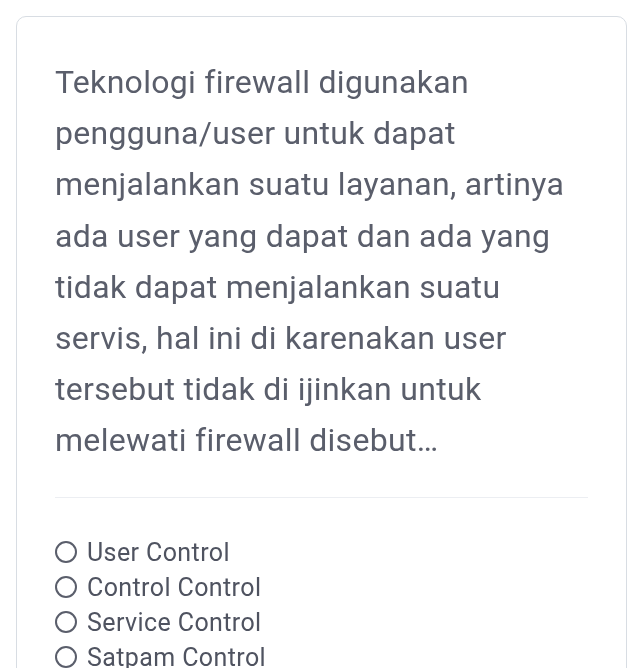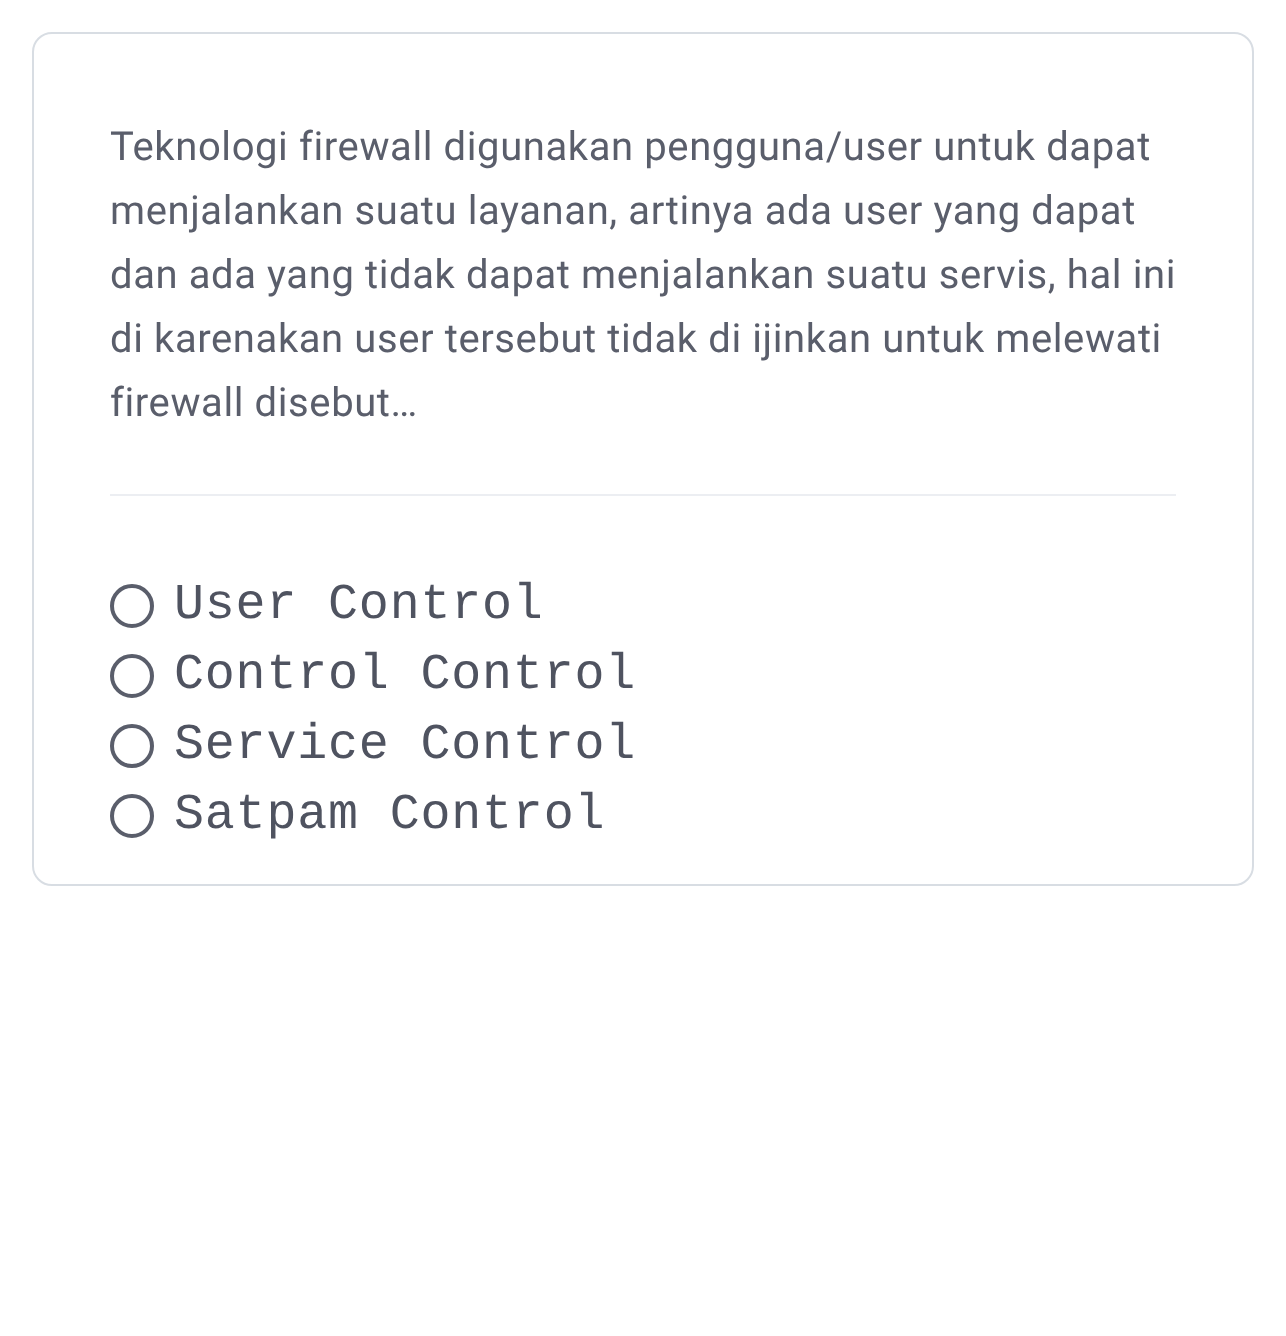--- a/index.html
+++ b/index.html
@@ -9,21 +9,21 @@
       padding: 16px;
       width: 643px;
     }
     .card {
       border: 1.5px solid #d8dde3;
       border-radius: 10px;
       padding: 40px 38px 20px 38px;
       background: #fff;
     }
     .question-text {
-      font-size: 20px;
+      font-size: 32px;
       line-height: 1.6;
       color: #5a5e6b;
       font-weight: 400;
       letter-spacing: 0.3px;
       margin-bottom: 30px;
     }
     .divider {
       border: none;
       border-top: 1px solid #eceef2;
       margin: 30px 0 40px 0;
@@ -45,21 +45,20 @@
       border: 2px solid #5a5e6b;
       border-radius: 50%;
       flex-shrink: 0;
       background: transparent;
     }
     .option-label {
       font-size: 25px;
       color: #4f5360;
       font-weight: 400;
       letter-spacing: 0.4px;
-      font-family: Liberation Mono, monospace;
     }
   </style>
 </head>
 <body>
 
 <div class="card">
   <p class="question-text">Teknologi firewall digunakan  pengguna/user untuk dapat menjalankan suatu layanan, artinya ada user yang dapat dan ada yang tidak dapat menjalankan suatu servis, hal ini di karenakan user tersebut tidak di ijinkan untuk melewati firewall disebut…</p>
   <hr class="divider">
   <div class="options">
     <label class="option">

